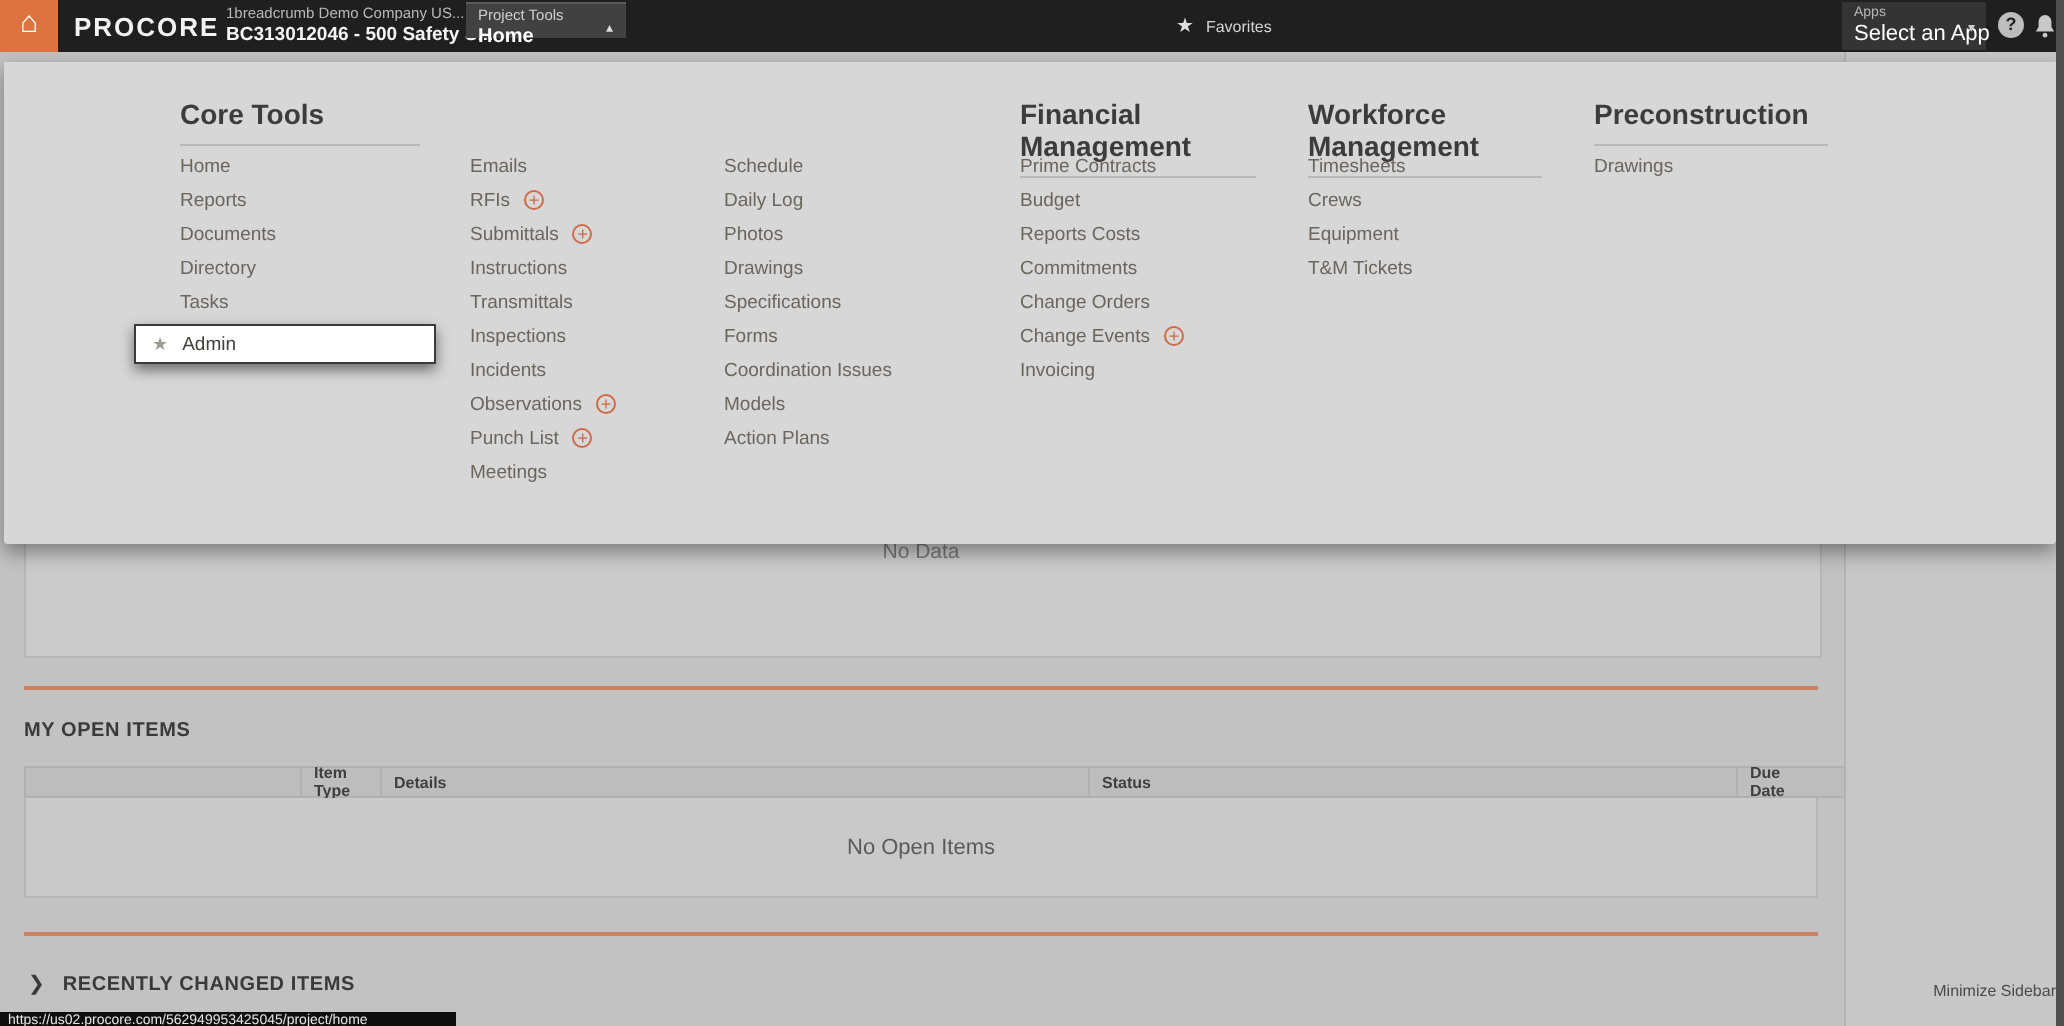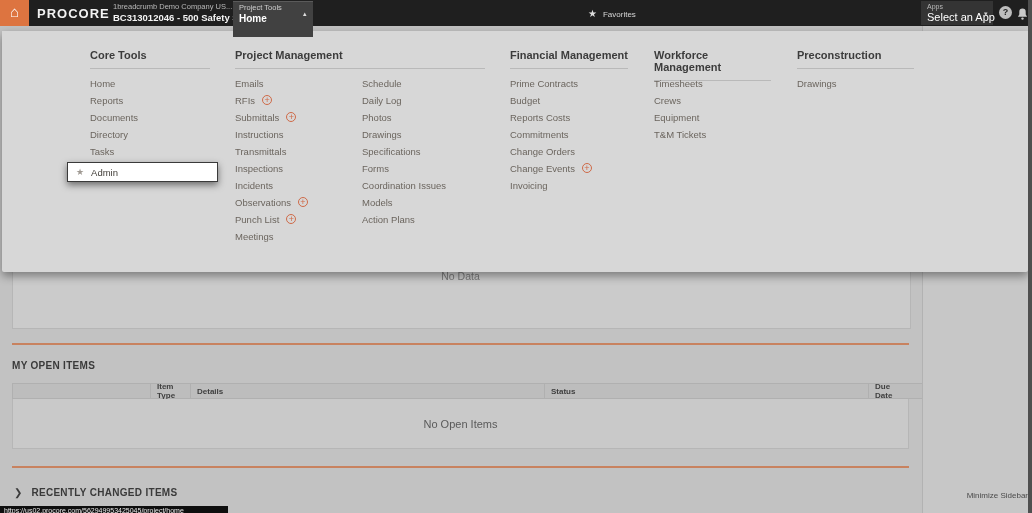--- a/index.html
+++ b/index.html
@@ -7,41 +7,41 @@
   .abs{position:absolute;}
 
   
   #topbar{left:0;top:0;width:1032px;height:26px;background:#1f1f1f;z-index:30;}
   #home-btn{left:0;top:0;width:29px;height:26px;background:#dd7440;color:#fff;text-align:center;line-height:24px;font-size:15px;cursor:pointer;}
   #logo{left:37px;top:6px;color:#f2f2f2;font-size:13px;font-weight:bold;letter-spacing:1px;}
   #crumb{left:113px;top:2px;width:180px;}
   #crumb .l1{font-size:7.5px;color:#b9b9b9;white-space:nowrap;}
   #crumb .l2{font-size:9.5px;color:#f5f5f5;font-weight:bold;white-space:nowrap;margin-top:1px;}
   #crumb-caret{left:298px;top:8px;color:#aaa;font-size:8px;}
-  #tools-dd{left:233px;top:1px;width:80px;height:36px;background:#414141;border-top:1px solid #5a5a5a;padding:1px 6px;box-sizing:border-box;cursor:pointer;}
+  #tools-dd{left:233px;top:1px;width:80px;height:18px;background:#414141;border-top:1px solid #5a5a5a;padding:1px 6px;box-sizing:border-box;cursor:pointer;}
   #tools-dd .l1{font-size:7.5px;color:#cfcfcf;}
   #tools-dd .l2{font-size:10px;color:#ffffff;font-weight:bold;margin-top:1px;}
   #tools-caret{left:303px;top:10px;color:#ddd;font-size:7px;}
   #searchbox{left:316px;top:3px;width:260px;height:19px;background:#d4d4d4;border-radius:3px;display:flex;align-items:center;padding:0 6px;box-sizing:border-box;}
   #searchbox svg{flex:0 0 auto;margin-right:5px;}
   #searchbox input{border:none;background:transparent;outline:none;font-size:9.5px;color:#333;width:100%;font-family:inherit;}
   #searchbox input::placeholder{color:#6f6f6f;}
   #fav{left:588px;top:8px;color:#ddd;font-size:10px;cursor:pointer;}
   #fav .lbl{font-size:8px;margin-left:6px;color:#d6d6d6;}
   #apps-dd{left:921px;top:1px;width:72px;height:24px;background:#343434;padding:2px 6px;box-sizing:border-box;cursor:pointer;}
   #apps-dd .l1{font-size:7px;color:#b9b9b9;}
   #apps-dd .l2{font-size:11px;color:#fff;margin-top:1px;white-space:nowrap;}
   #apps-caret{left:984px;top:10px;color:#ccc;font-size:7px;}
   #help-icon{left:999px;top:6px;width:13px;height:13px;border-radius:50%;background:#bdbdbd;color:#1f1f1f;font-size:9px;font-weight:bold;text-align:center;line-height:13px;cursor:pointer;}
   #bell-icon{left:1017px;top:6px;cursor:pointer;}
 
   
   #overlay{left:2px;top:31px;width:1026px;height:241px;background:#d7d7d7;z-index:20;box-shadow:0 4px 10px rgba(0,0,0,0.4);border-radius:0 0 2px 2px;}
   .menu-col{position:absolute;top:18px;}
-  .menu-col .col-title{font-size:11px;font-weight:bold;color:#3c3c3c;padding-bottom:7px;border-bottom:1px solid #b9b9b9;margin-bottom:10px;}
+  .menu-col .col-title{font-size:14px;font-weight:bold;color:#3c3c3c;padding-bottom:7px;border-bottom:1px solid #b9b9b9;margin-bottom:10px;}
   .menu-list{position:absolute;}
   .menu-item{height:12px;margin-bottom:5px;font-size:9.5px;color:#6b655e;cursor:pointer;white-space:nowrap;display:flex;align-items:center;}
   .menu-item .plus{display:inline-block;width:10px;height:10px;border:1px solid #cf6a48;border-radius:50%;color:#cf6a48;font-size:9px;line-height:9px;text-align:center;margin-left:7px;box-sizing:border-box;}
   .menu-item .star{color:#a09a93;font-size:9px;margin-right:7px;}
   .menu-item.highlighted{position:relative;margin-left:-23px;width:141px;background:#ffffff;border:1px solid #3a3a3a;box-shadow:0 3px 7px rgba(0,0,0,0.5);padding:3px 0 3px 8px;height:12px;color:#44403b;box-sizing:content-box;}
   #mcol0{left:88px;width:120px;}
   #mcol1{left:233px;width:250px;}
   #mcol2{left:508px;width:118px;}
   #mcol3{left:652px;width:117px;}
   #mcol4{left:795px;width:117px;}
@@ -124,21 +124,20 @@
         <div class="menu-item">
           <span>Tasks</span>
         </div>
         <div class="menu-item highlighted">
           <span class="star">★</span>
           <span>Admin</span>
         </div>
       </div>
   </div>
   <div id="mcol1" class="menu-col">
-    <div class="col-title">Project Management</div>
     <div class="menu-list list-a">
         <div class="menu-item">
           <span>Emails</span>
         </div>
         <div class="menu-item">
           <span>RFIs</span>
           <span class="plus">+</span>
         </div>
         <div class="menu-item">
           <span>Submittals</span>

